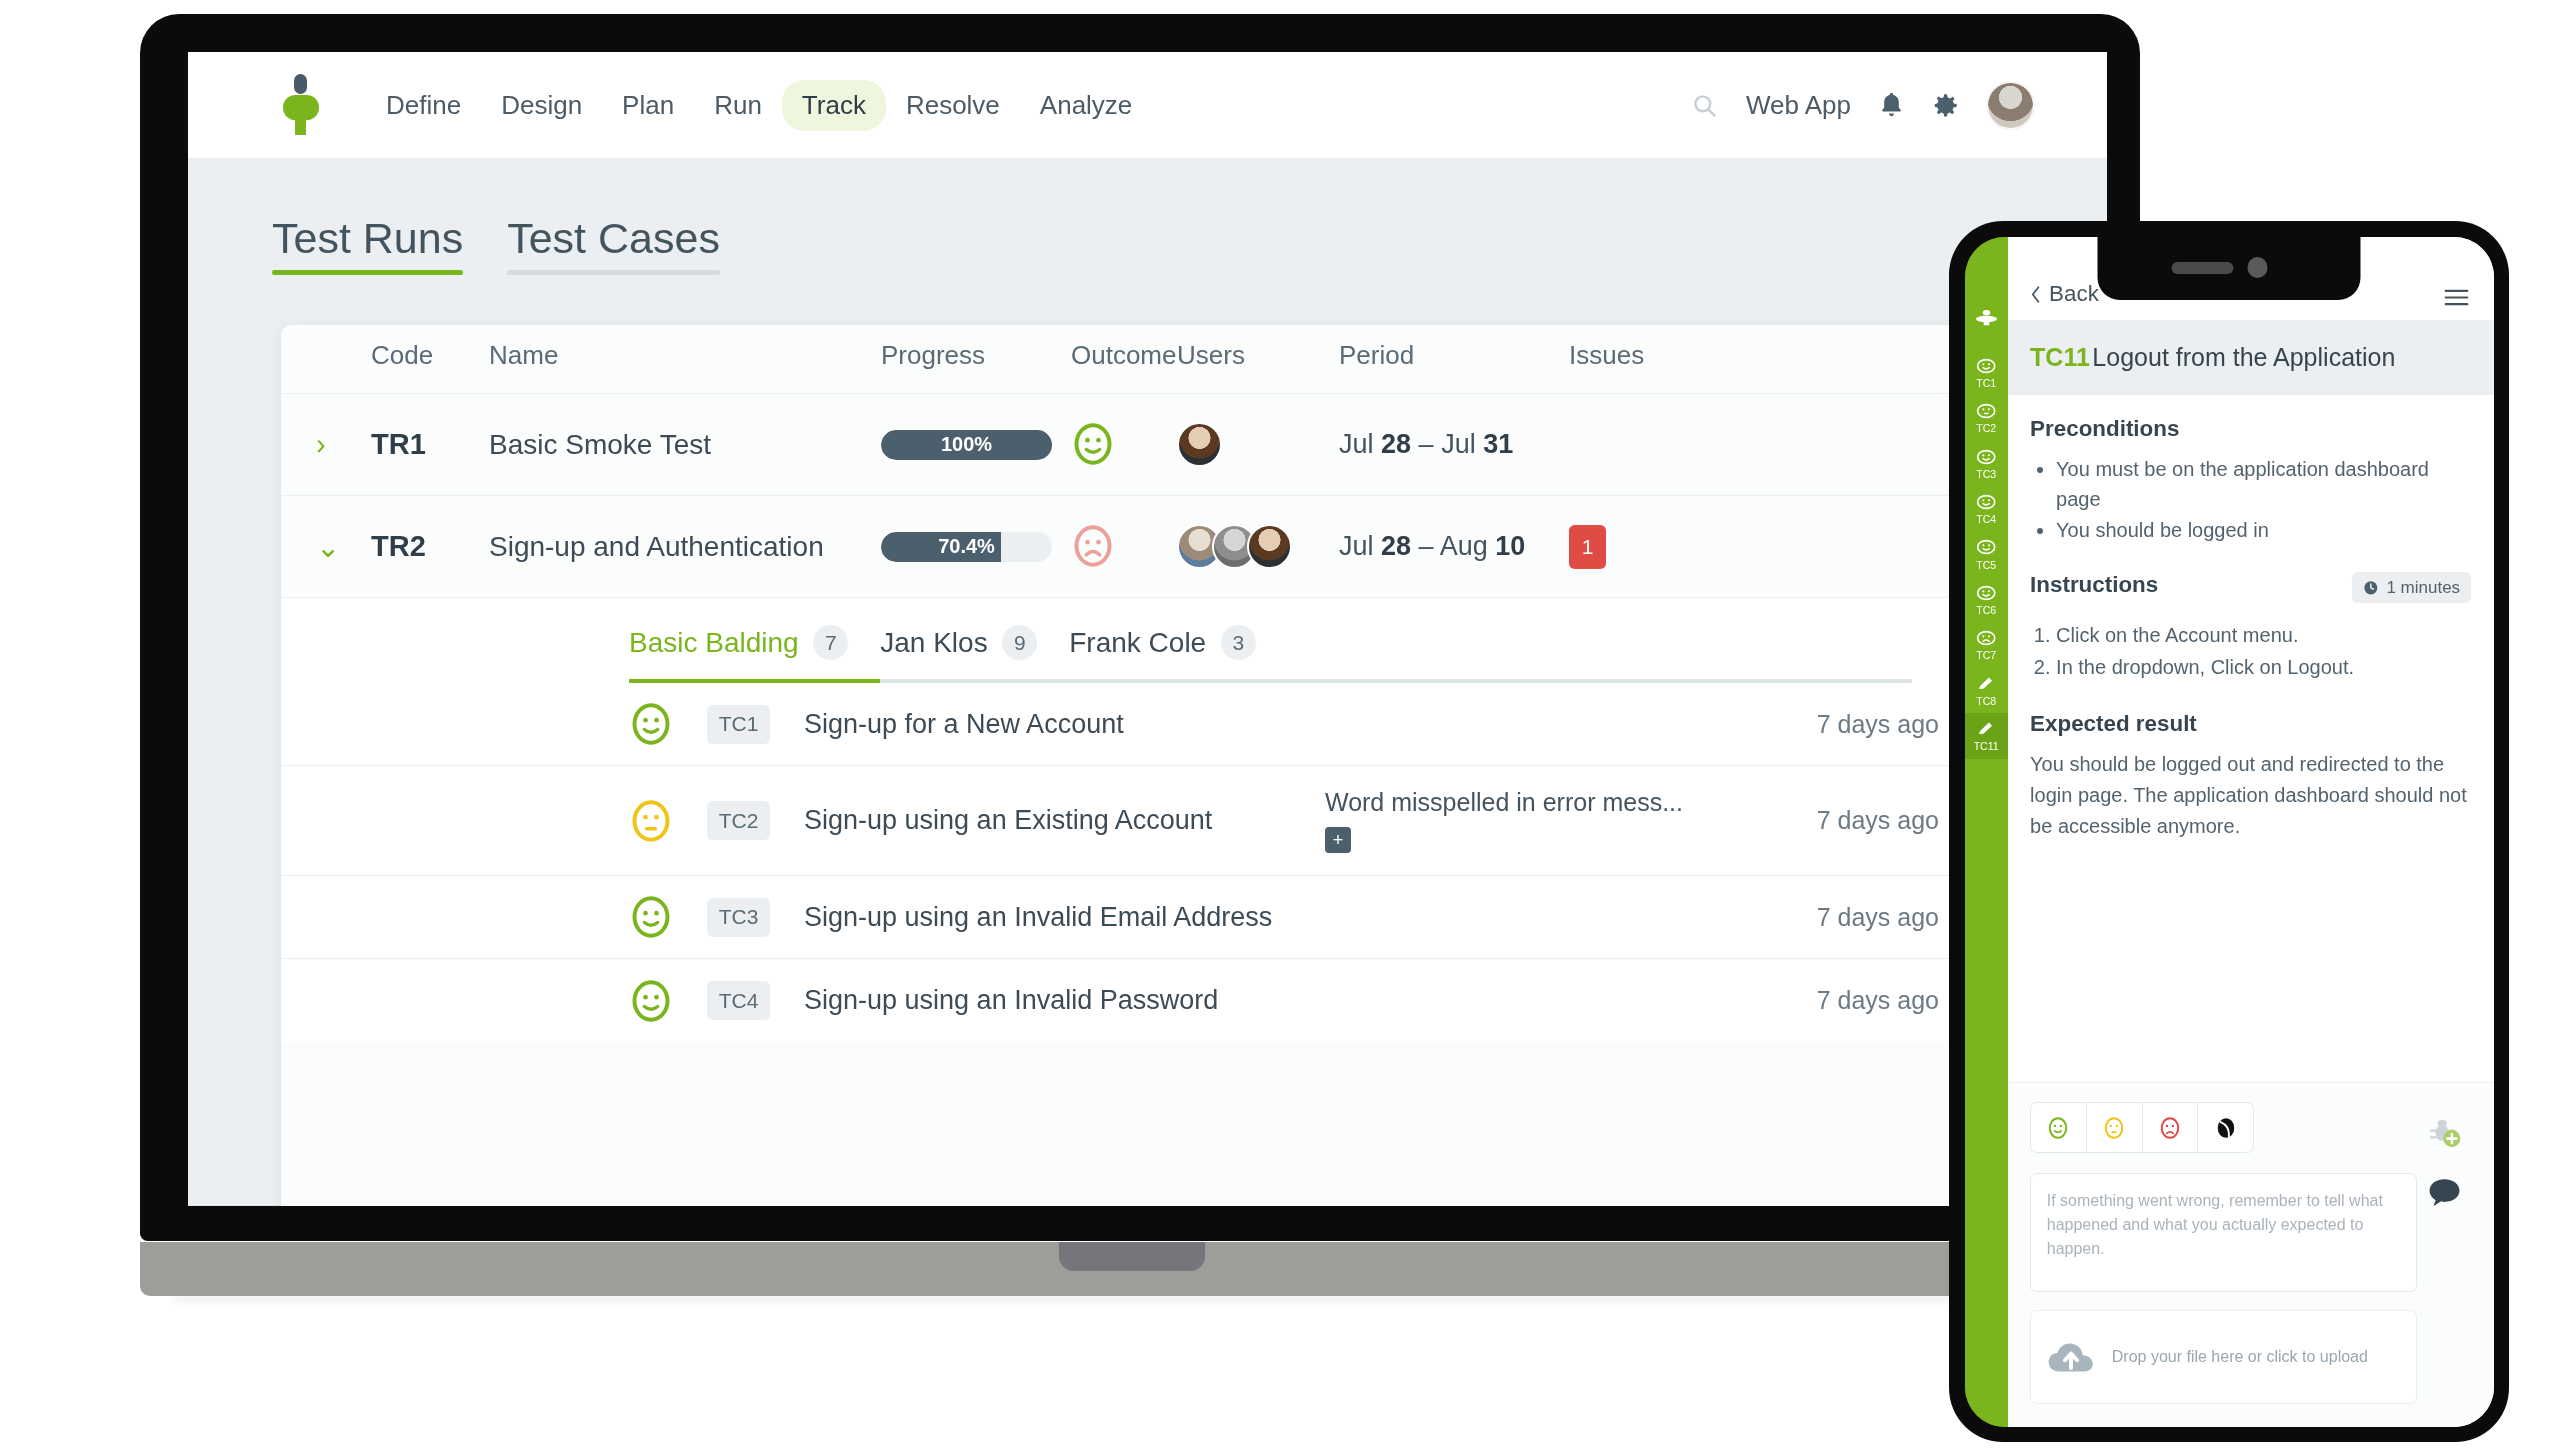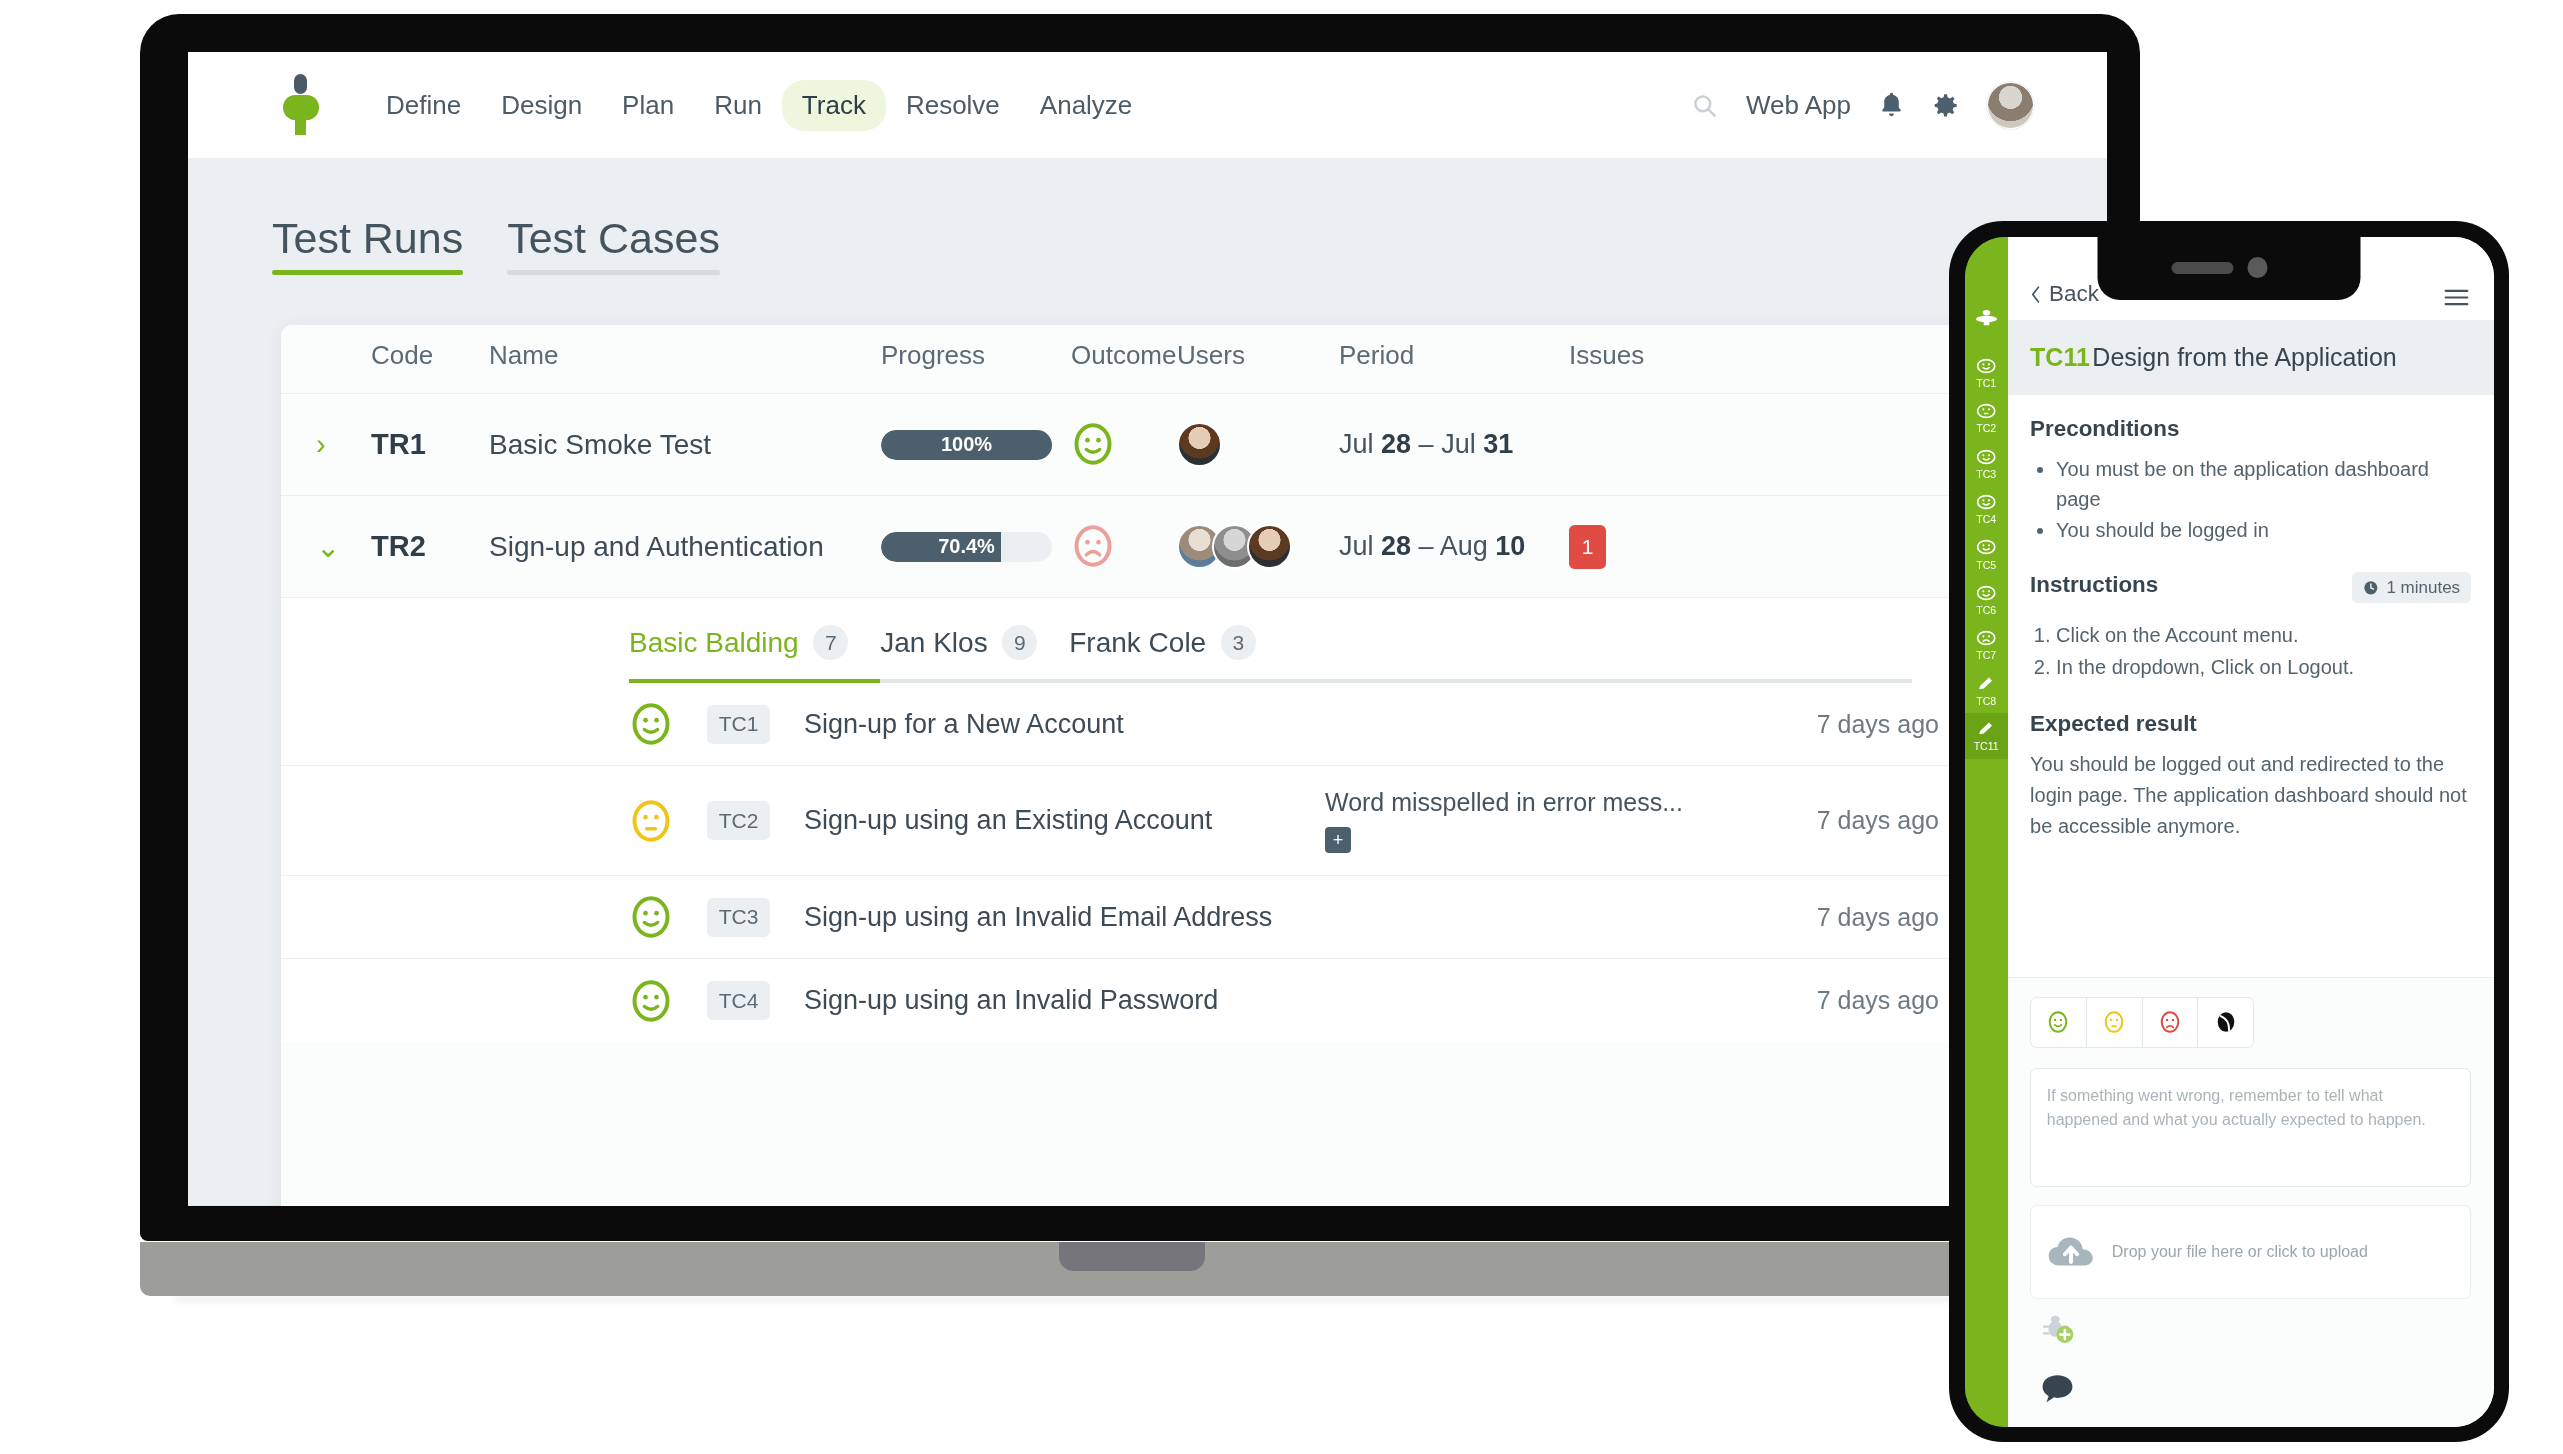--- a/index.html
+++ b/index.html
@@ -215,21 +215,21 @@
   .ph-ul li { font-size: 20px; color: #53636e; line-height: 1.52; }
   .ph-row { display: flex; align-items: flex-start; }
   .badge-min {
     margin-left: auto; background: #eceff1; border-radius: 5.6px; padding: 5.6px 11.2px;
     display: flex; align-items: center; gap: 7.8px; font-size: 17px; color: #53636e; white-space: nowrap;
   }
   .ph-ol { margin: 10px 0 27px 26px; }
   .ph-ol li { font-size: 20px; color: #53636e; line-height: 1.58; }
   .ph-p { font-size: 20px; color: #53636e; line-height: 1.56; margin-bottom: 20px; }
 
-  .ph-footer { background: #fbfcfc; border-top: 1.1px solid #eceff1; padding: 19px 22.4px 22.4px 22.4px; display:flex;flex-direction:column; }
+  .ph-footer { background: #fbfcfc; border-top: 1.1px solid #eceff1; padding: 19px 22.4px 22.4px 22.4px; display:flex; }
   .ph-footer-main { flex: 1; min-width: 0; }
   .outcome-group {
     display: flex; border: 1.1px solid #e3e7ea; border-radius: 6.7px; overflow: hidden;
     width: 224px; background: #fff;
   }
   .outcome-btn {
     flex: 1; height: 49px; display: flex; align-items: center; justify-content: center;
     border-right: 1.1px solid #e3e7ea; cursor: pointer;
   }
   .outcome-btn:last-child { border-right: none; }
@@ -577,21 +577,21 @@
           </div>
           <svg class="ph-burger" height="19" viewBox="0 0 30 22" stroke="#44545f" stroke-width="2.6" stroke-linecap="round">
             <line x1="2" y1="3" x2="28" y2="3"></line>
               <line x1="2" y1="11" x2="28" y2="11"></line>
               <line x1="2" y1="19" x2="28" y2="19"></line>
           </svg>
         </div>
 
         <div class="ph-title">
           <span class="code">TC11</span>
-          <span class="nm">Design from the Application</span>
+          <span class="nm">Logout from the Application</span>
         </div>
 
         <div class="ph-content">
           <div class="ph-h">Preconditions</div>
           <ul class="ph-ul">
             <li>You must be on the application dashboard page</li>
             <li>You should be logged in</li>
           </ul>
 
           <div class="ph-row">

